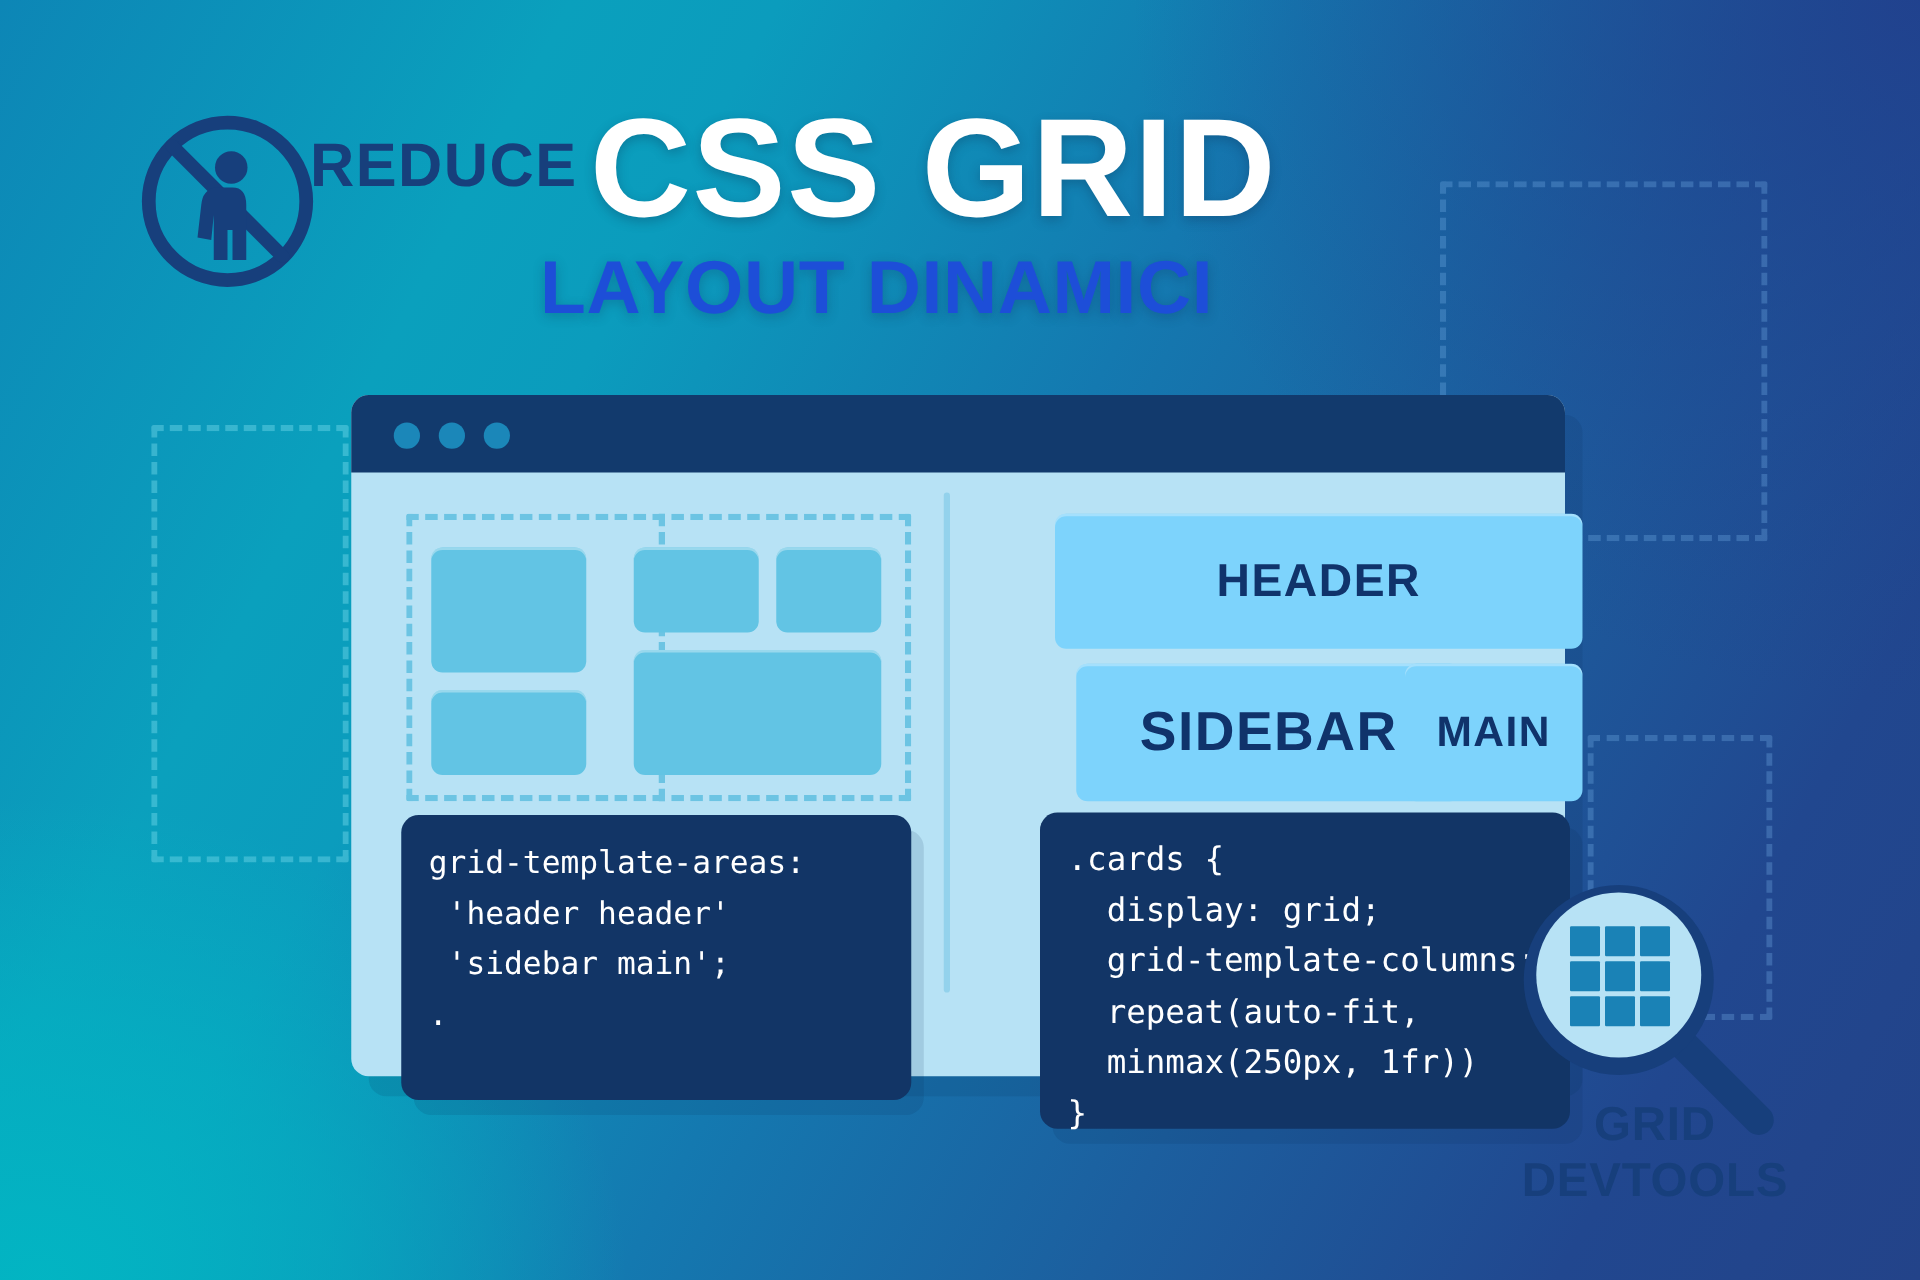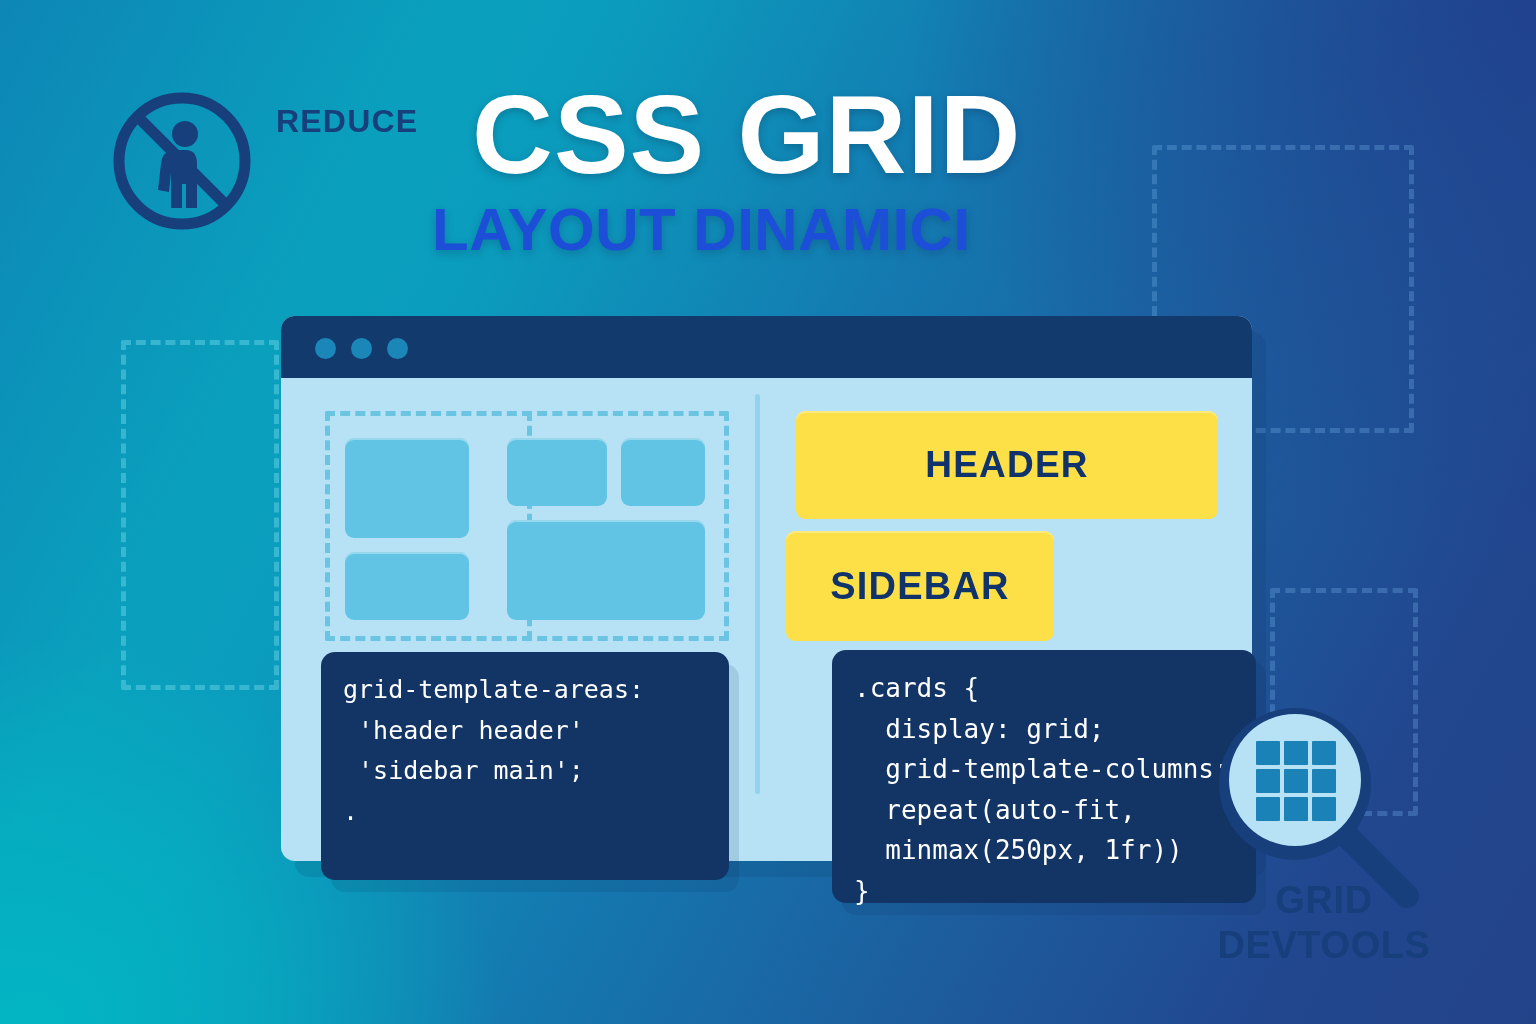--- a/index.html
+++ b/index.html
@@ -37,24 +37,24 @@
   .dash-rect.teal { border-color: rgba(120,220,235,.42); }
   .dash-rect.blue { border-color: rgba(120,180,235,.30); }
 
   
   .header { position: absolute; left: 0; top: 0; width: 1536px; height: 300px; }
 
   .nomotion {
     position: absolute; left: 107px; top: 86px; width: 150px; height: 150px;
   }
   .badge-text {
-    position: absolute; left: 276px; top: 98px;
+    position: absolute; left: 248px; top: 98px;
     color: #173f7c;
     font-weight: 700;
-    font-size: 32px;
+    font-size: 49px;
     letter-spacing: 1.2px;
     line-height: 1.44;
   }
   .title-main {
     position: absolute; left: 472px; top: 76px;
     color: #ffffff;
     font-weight: 700;
     font-size: 112px;
     letter-spacing: 1px;
     line-height: 1.06;
@@ -114,30 +114,31 @@
   }
   .c1 { left: 64px; top: 122px; width: 124px; height: 100px; }
   .c2 { left: 64px; top: 236px; width: 124px; height: 68px; }
   .c3 { left: 226px; top: 122px; width: 100px; height: 68px; }
   .c4 { left: 340px; top: 122px; width: 84px;  height: 68px; }
   .c5 { left: 226px; top: 204px; width: 198px; height: 100px; }
 
   
   .area {
     position: absolute;
-    background: #fde047;
+    background: #7dd3fc;
     border-radius: 9px;
     color: #10336b;
     font-weight: 700;
     display: flex; align-items: center; justify-content: center;
     letter-spacing: 1.2px;
     box-shadow: 0 2px 0 rgba(255,255,255,.30) inset;
+    margin-left: 48px;
   }
   .a-header  { left: 515px; top: 95px;  width: 422px; height: 108px; font-size: 37px; }
-  .a-sidebar { left: 505px; top: 215px; width: 268px; height: 110px; font-size: 38px; }
+  .a-sidebar { left: 532px; top: 215px; width: 308px; height: 110px; font-size: 44px; }
   .a-main    { left: 795px; top: 215px; width: 142px; height: 110px; font-size: 34px; }
 
   
   .code {
     position: absolute;
     background: #123566;
     border-radius: 14px;
     color: #ffffff;
     font-family: "DejaVu Sans Mono", monospace;
     font-size: 25px;
@@ -201,20 +202,21 @@
     <div class="vsplit"></div>
   </div>
   <div class="card c1"></div>
   <div class="card c2"></div>
   <div class="card c3"></div>
   <div class="card c4"></div>
   <div class="card c5"></div>
 
   <div class="area a-header">HEADER</div>
   <div class="area a-sidebar">SIDEBAR</div>
+  <div class="area a-main">MAIN</div>
 </div>
 
 <div class="code code-left">grid-template-areas:
  'header header'
  'sidebar main';
 .</div>
 <div class="code code-right">.cards {
   display: grid;
   grid-template-columns:
   repeat(auto-fit,

